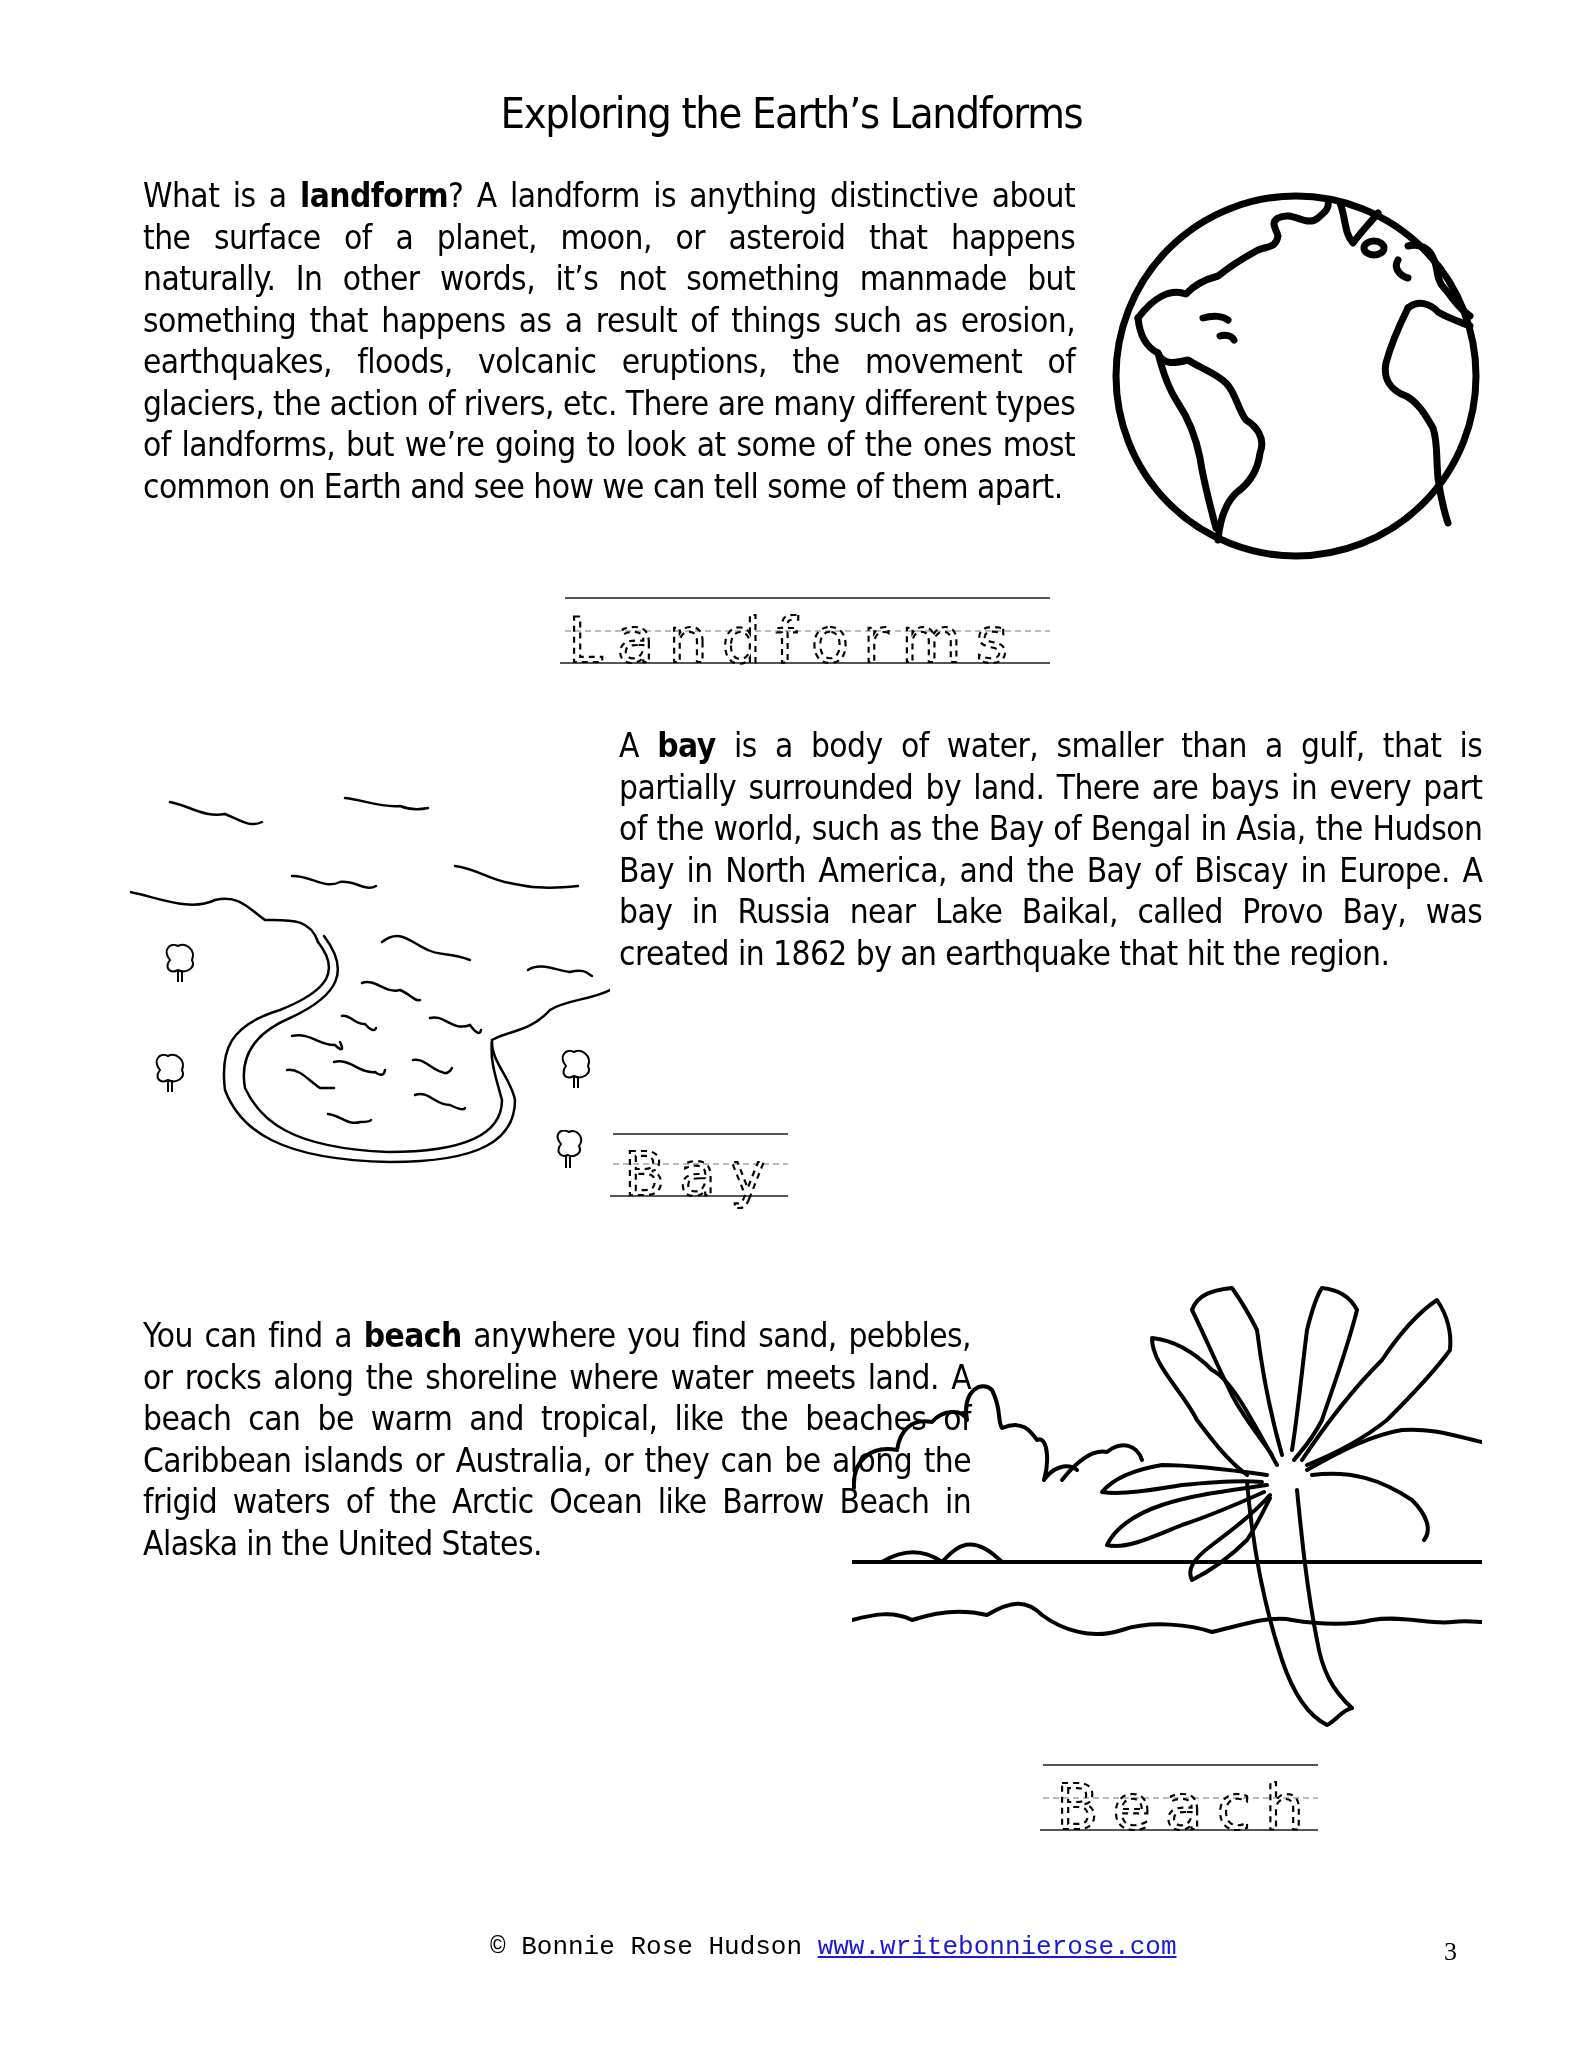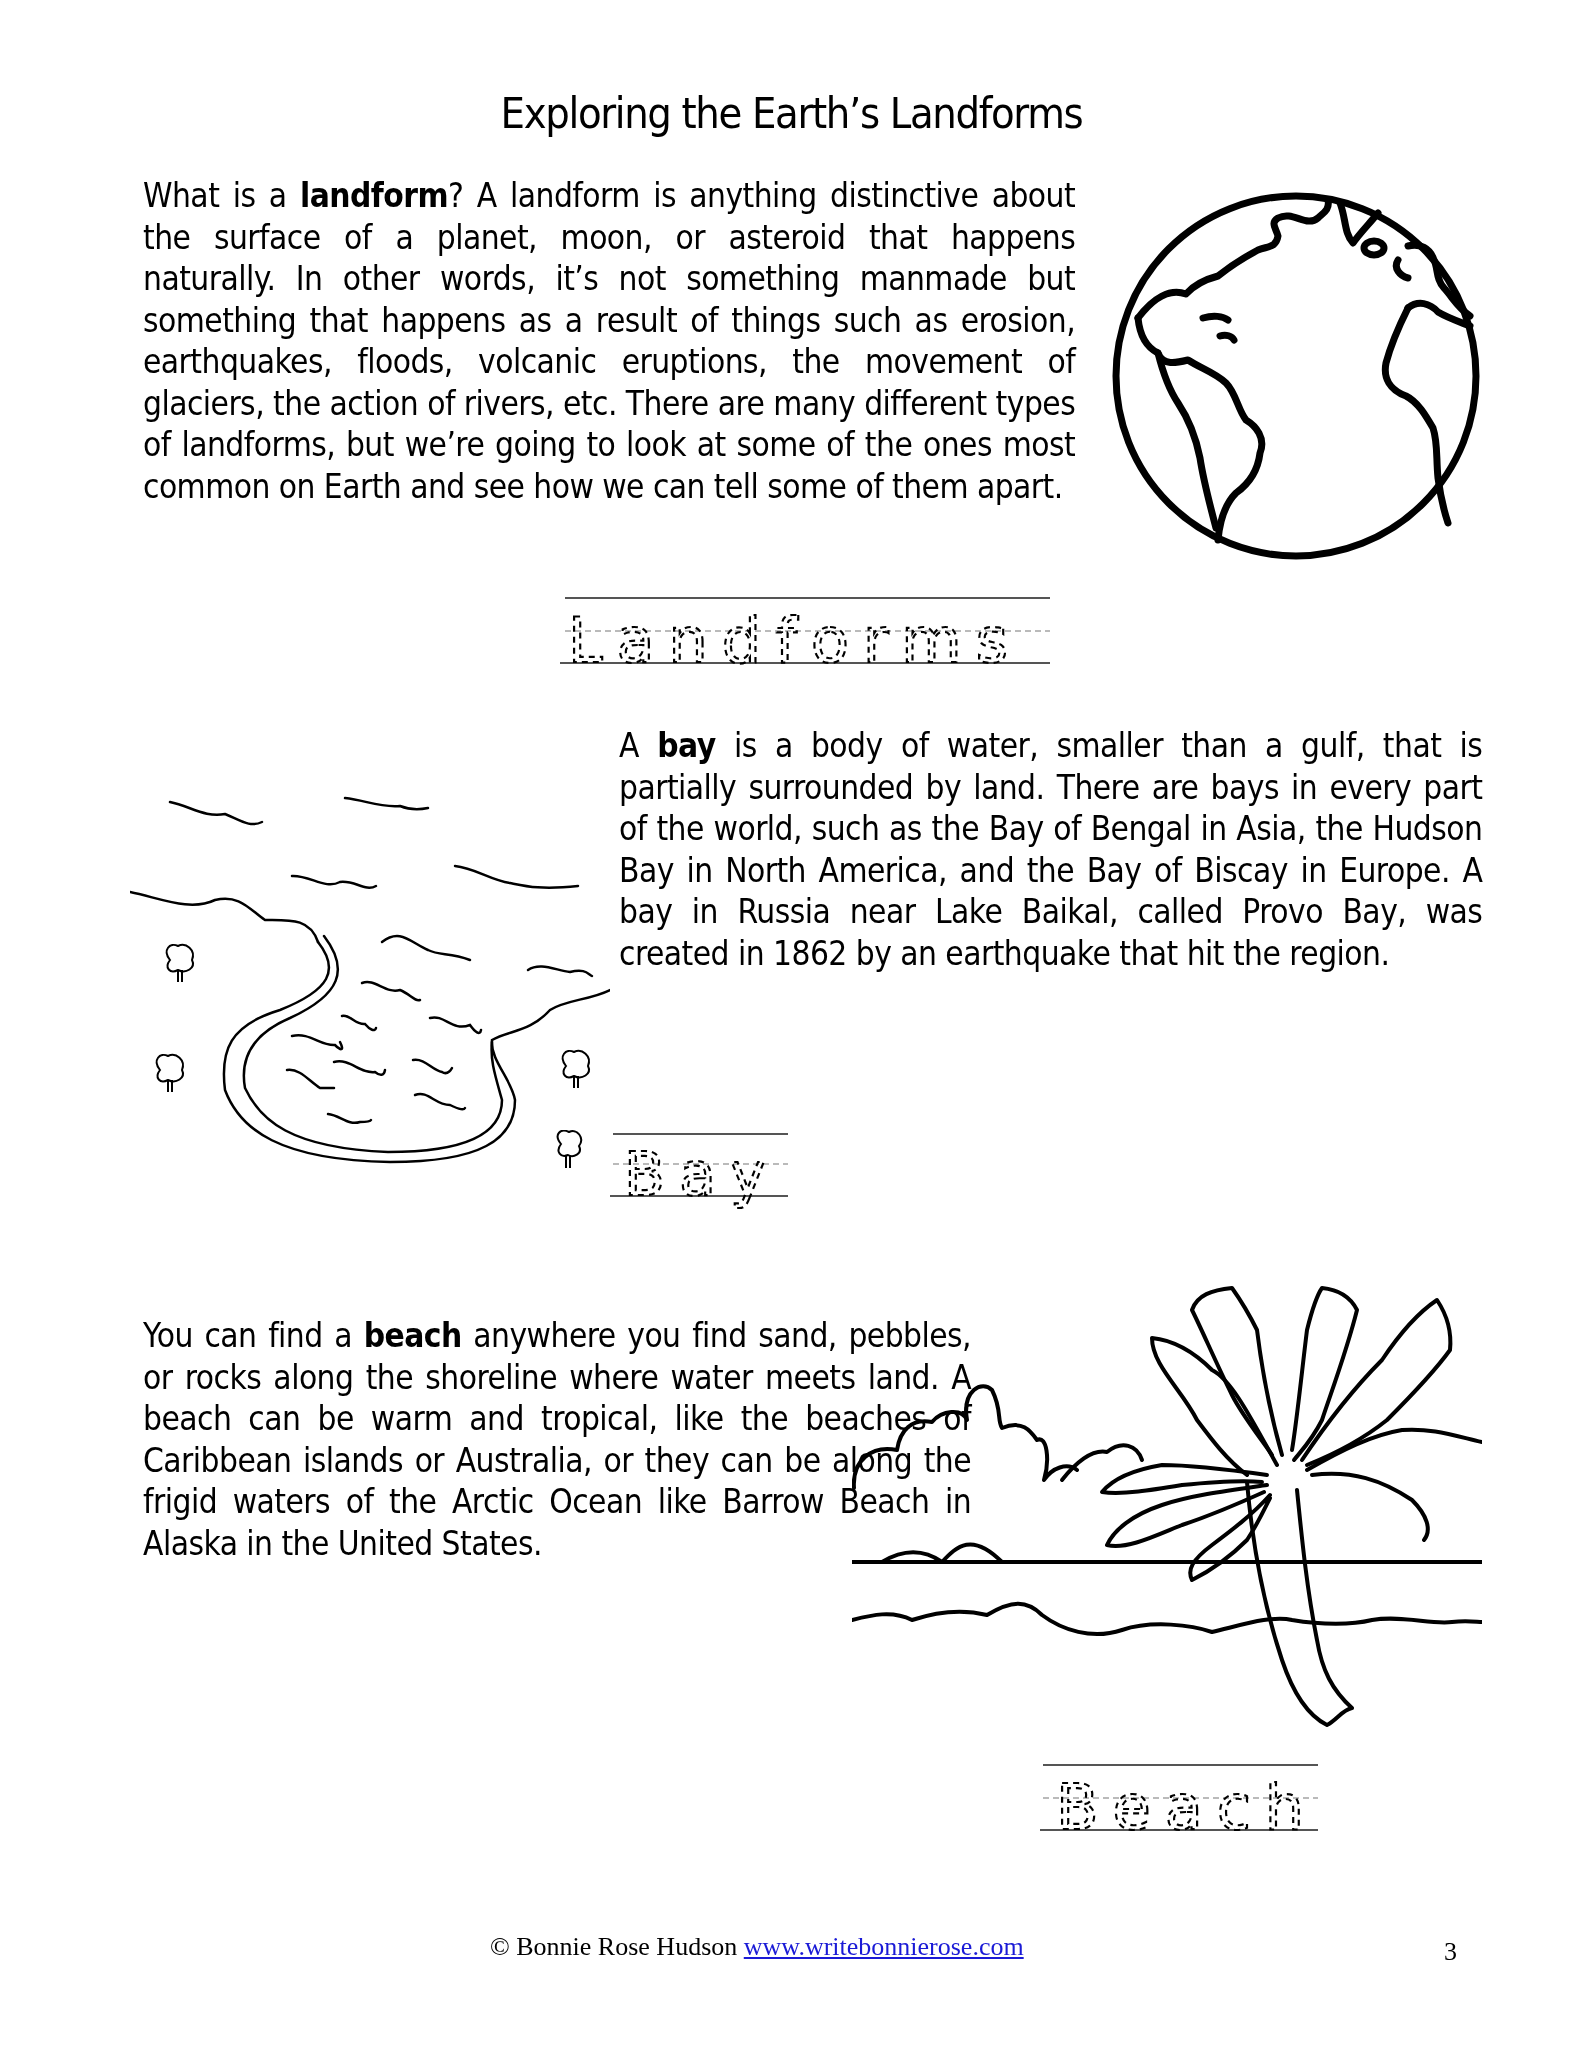--- a/index.html
+++ b/index.html
@@ -16,21 +16,21 @@
       transform-origin: 0 0;
     }
     .para b { font-weight: bold; }
     #p1 { left: 143px; top: 175px; width: 1030px; transform: scaleX(0.905); }
     #p2 { left: 619px; top: 725px; width: 954px; transform: scaleX(0.905); }
     #p3 { left: 143px; top: 1315px; width: 915px; transform: scaleX(0.905); }
     .art { position: absolute; }
     .trace { position: absolute; }
     .footer {
       position: absolute; top: 1932px; left: 490px;
-      font-family: Liberation Serif, serif; font-size: 26px;
+      font-family: Liberation Mono, monospace; font-size: 26px;
     }
     .footer a { color: #1a1ad6; text-decoration: underline; }
     .pagenum {
       position: absolute; top: 1937px; left: 1444px;
       font-family: "Liberation Serif", serif; font-size: 26px;
     }
   </style>
 </head>
 <body>
 

